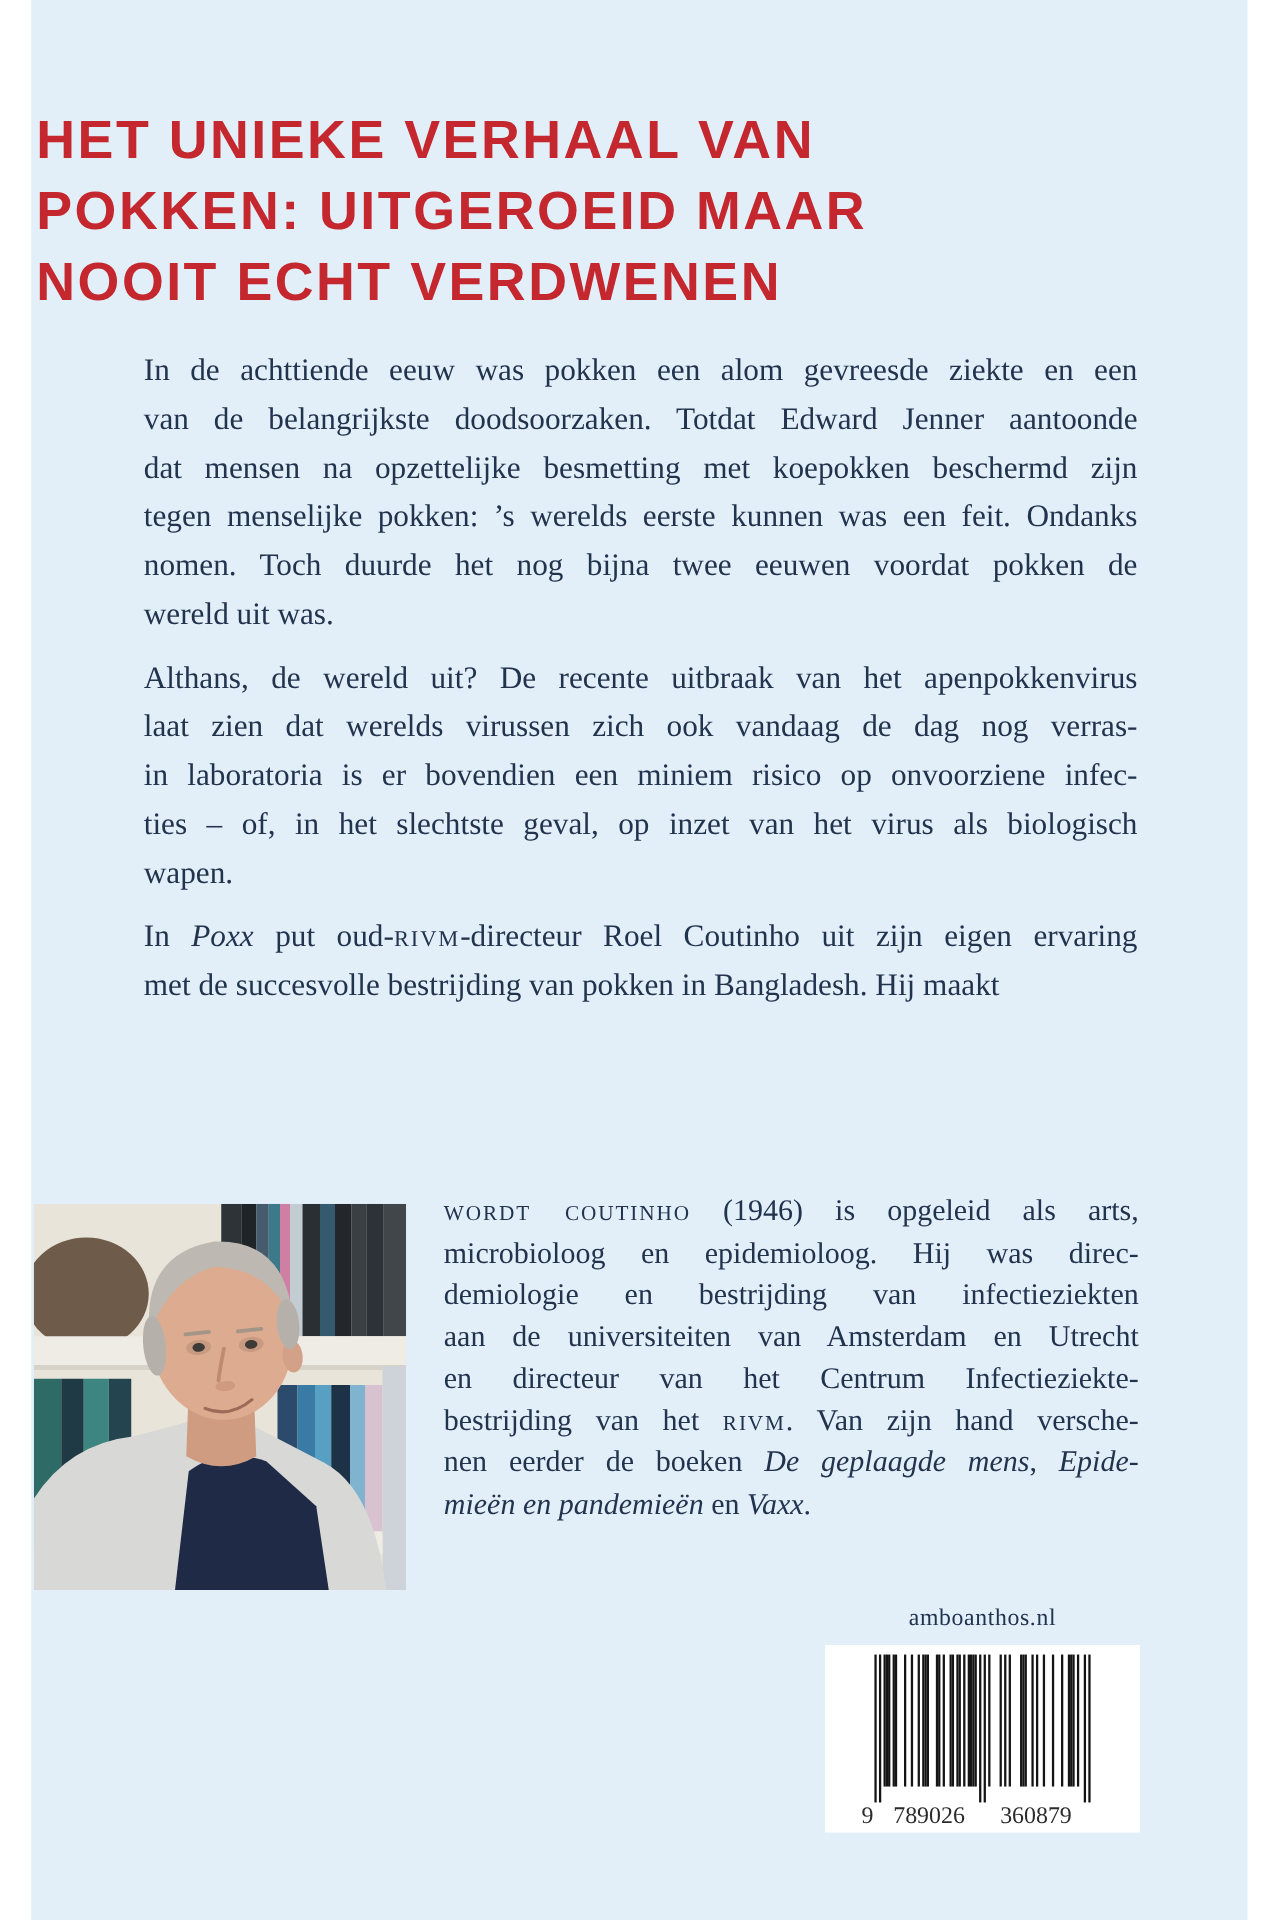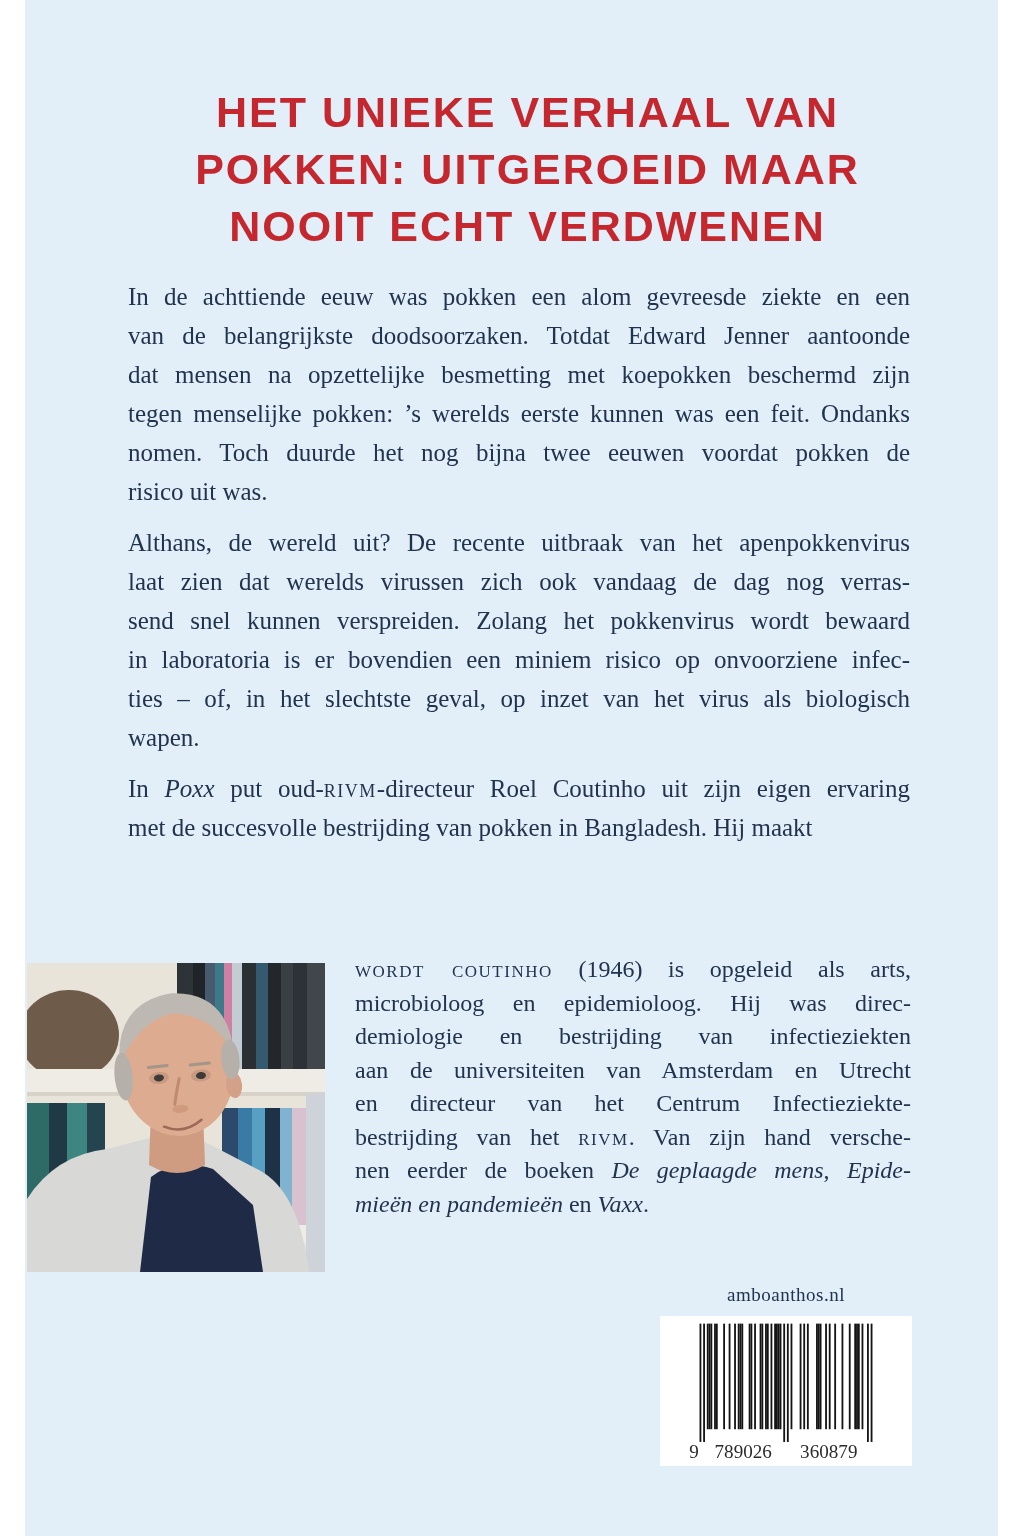--- a/index.html
+++ b/index.html
@@ -12,31 +12,31 @@
   .page{
     position:relative;width:1024px;height:1536px;background:#ffffff;
     overflow:hidden;font-family:"Liberation Serif",serif;color:var(--ink);
   }
   .cover{
     position:absolute;left:25px;top:0;width:973px;height:1536px;
     background:var(--cover-bg);
   }
   
   .headline{
-    position:absolute;left:16px;top:84px;width:100%;margin:0;
+    position:absolute;left:4px;top:84px;width:100%;margin:0;
     font-family:"Liberation Sans",sans-serif;font-weight:bold;
     font-size:43px;line-height:57px;letter-spacing:2px;
-    color:var(--headline);text-align:center;
+    color:var(--headline);text-align:left;
   }
   
   .blurb{
     position:absolute;left:90px;top:277px;width:795px;
     font-size:25px;line-height:39px;
   }
-  .para{margin:0 0 12px 13px;}
+  .para{margin:0 0 12px 0;}
   .line{
     text-align:justify;text-align-last:justify;
     -moz-text-align-last:justify;white-space:normal;
   }
   .para .line:last-child,.bio .line:last-child{
     text-align-last:left;-moz-text-align-last:left;
   }
   .sc{font-variant:small-caps;letter-spacing:1.5px;}
   
   .photo{
@@ -75,26 +75,25 @@
         <div class="headline-line">NOOIT ECHT VERDWENEN</div>
       </h1>
 
     <div class="blurb">
         <div class="para">
           <div class="line">In de achttiende eeuw was pokken een alom gevreesde ziekte en een</div>
           <div class="line">van de belangrijkste doodsoorzaken. Totdat Edward Jenner aantoonde</div>
           <div class="line">dat mensen na opzettelijke besmetting met koepokken beschermd zijn</div>
           <div class="line">tegen menselijke pokken: ’s werelds eerste kunnen was een feit. Ondanks</div>
           <div class="line">nomen. Toch duurde het nog bijna twee eeuwen voordat pokken de</div>
-          <div class="line">risico uit was.</div>
+          <div class="line">wereld uit was.</div>
         </div>
         <div class="para">
           <div class="line">Althans, de wereld uit? De recente uitbraak van het apenpokkenvirus</div>
           <div class="line">laat zien dat werelds virussen zich ook vandaag de dag nog verras-</div>
-          <div class="line">send snel kunnen verspreiden. Zolang het pokkenvirus wordt bewaard</div>
           <div class="line">in laboratoria is er bovendien een miniem risico op onvoorziene infec-</div>
           <div class="line">ties – of, in het slechtste geval, op inzet van het virus als biologisch</div>
           <div class="line">wapen.</div>
         </div>
         <div class="para">
           <div class="line">In <i>Poxx</i> put oud-<span class="sc">rivm</span>-directeur Roel Coutinho uit zijn eigen ervaring</div>
           <div class="line">met de succesvolle bestrijding van pokken in Bangladesh. Hij maakt</div>
         </div>
       </div>
 

